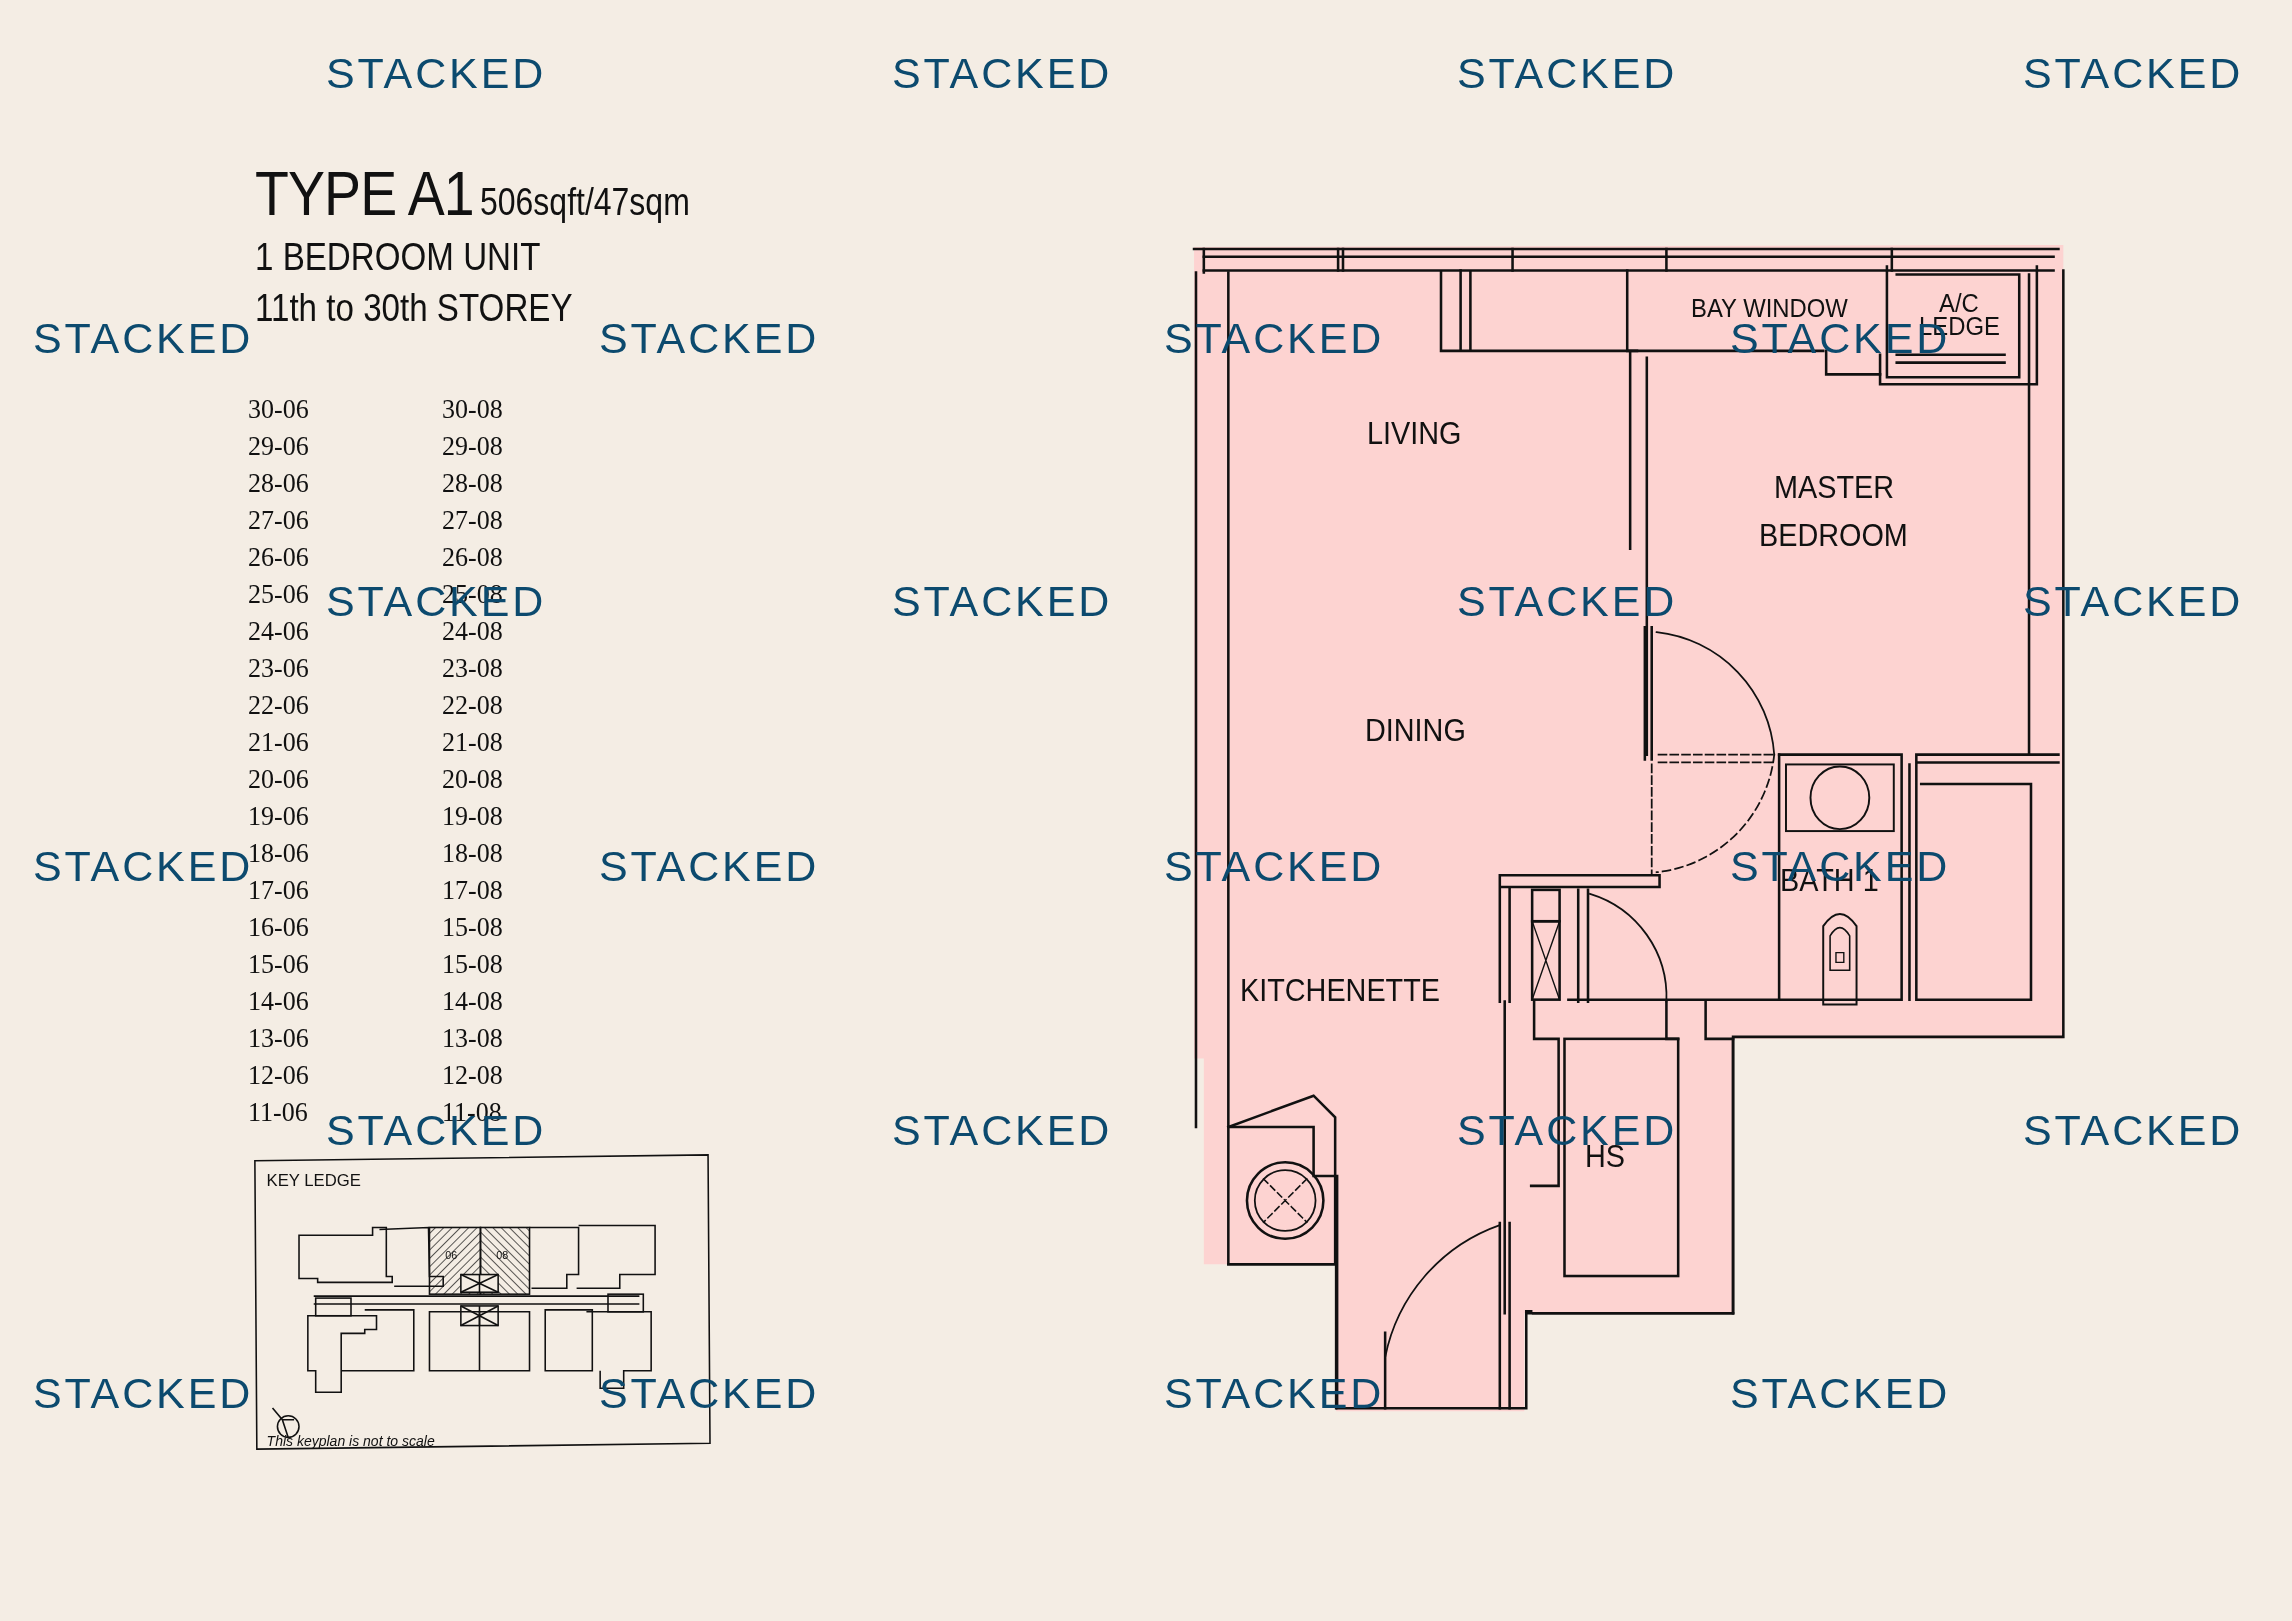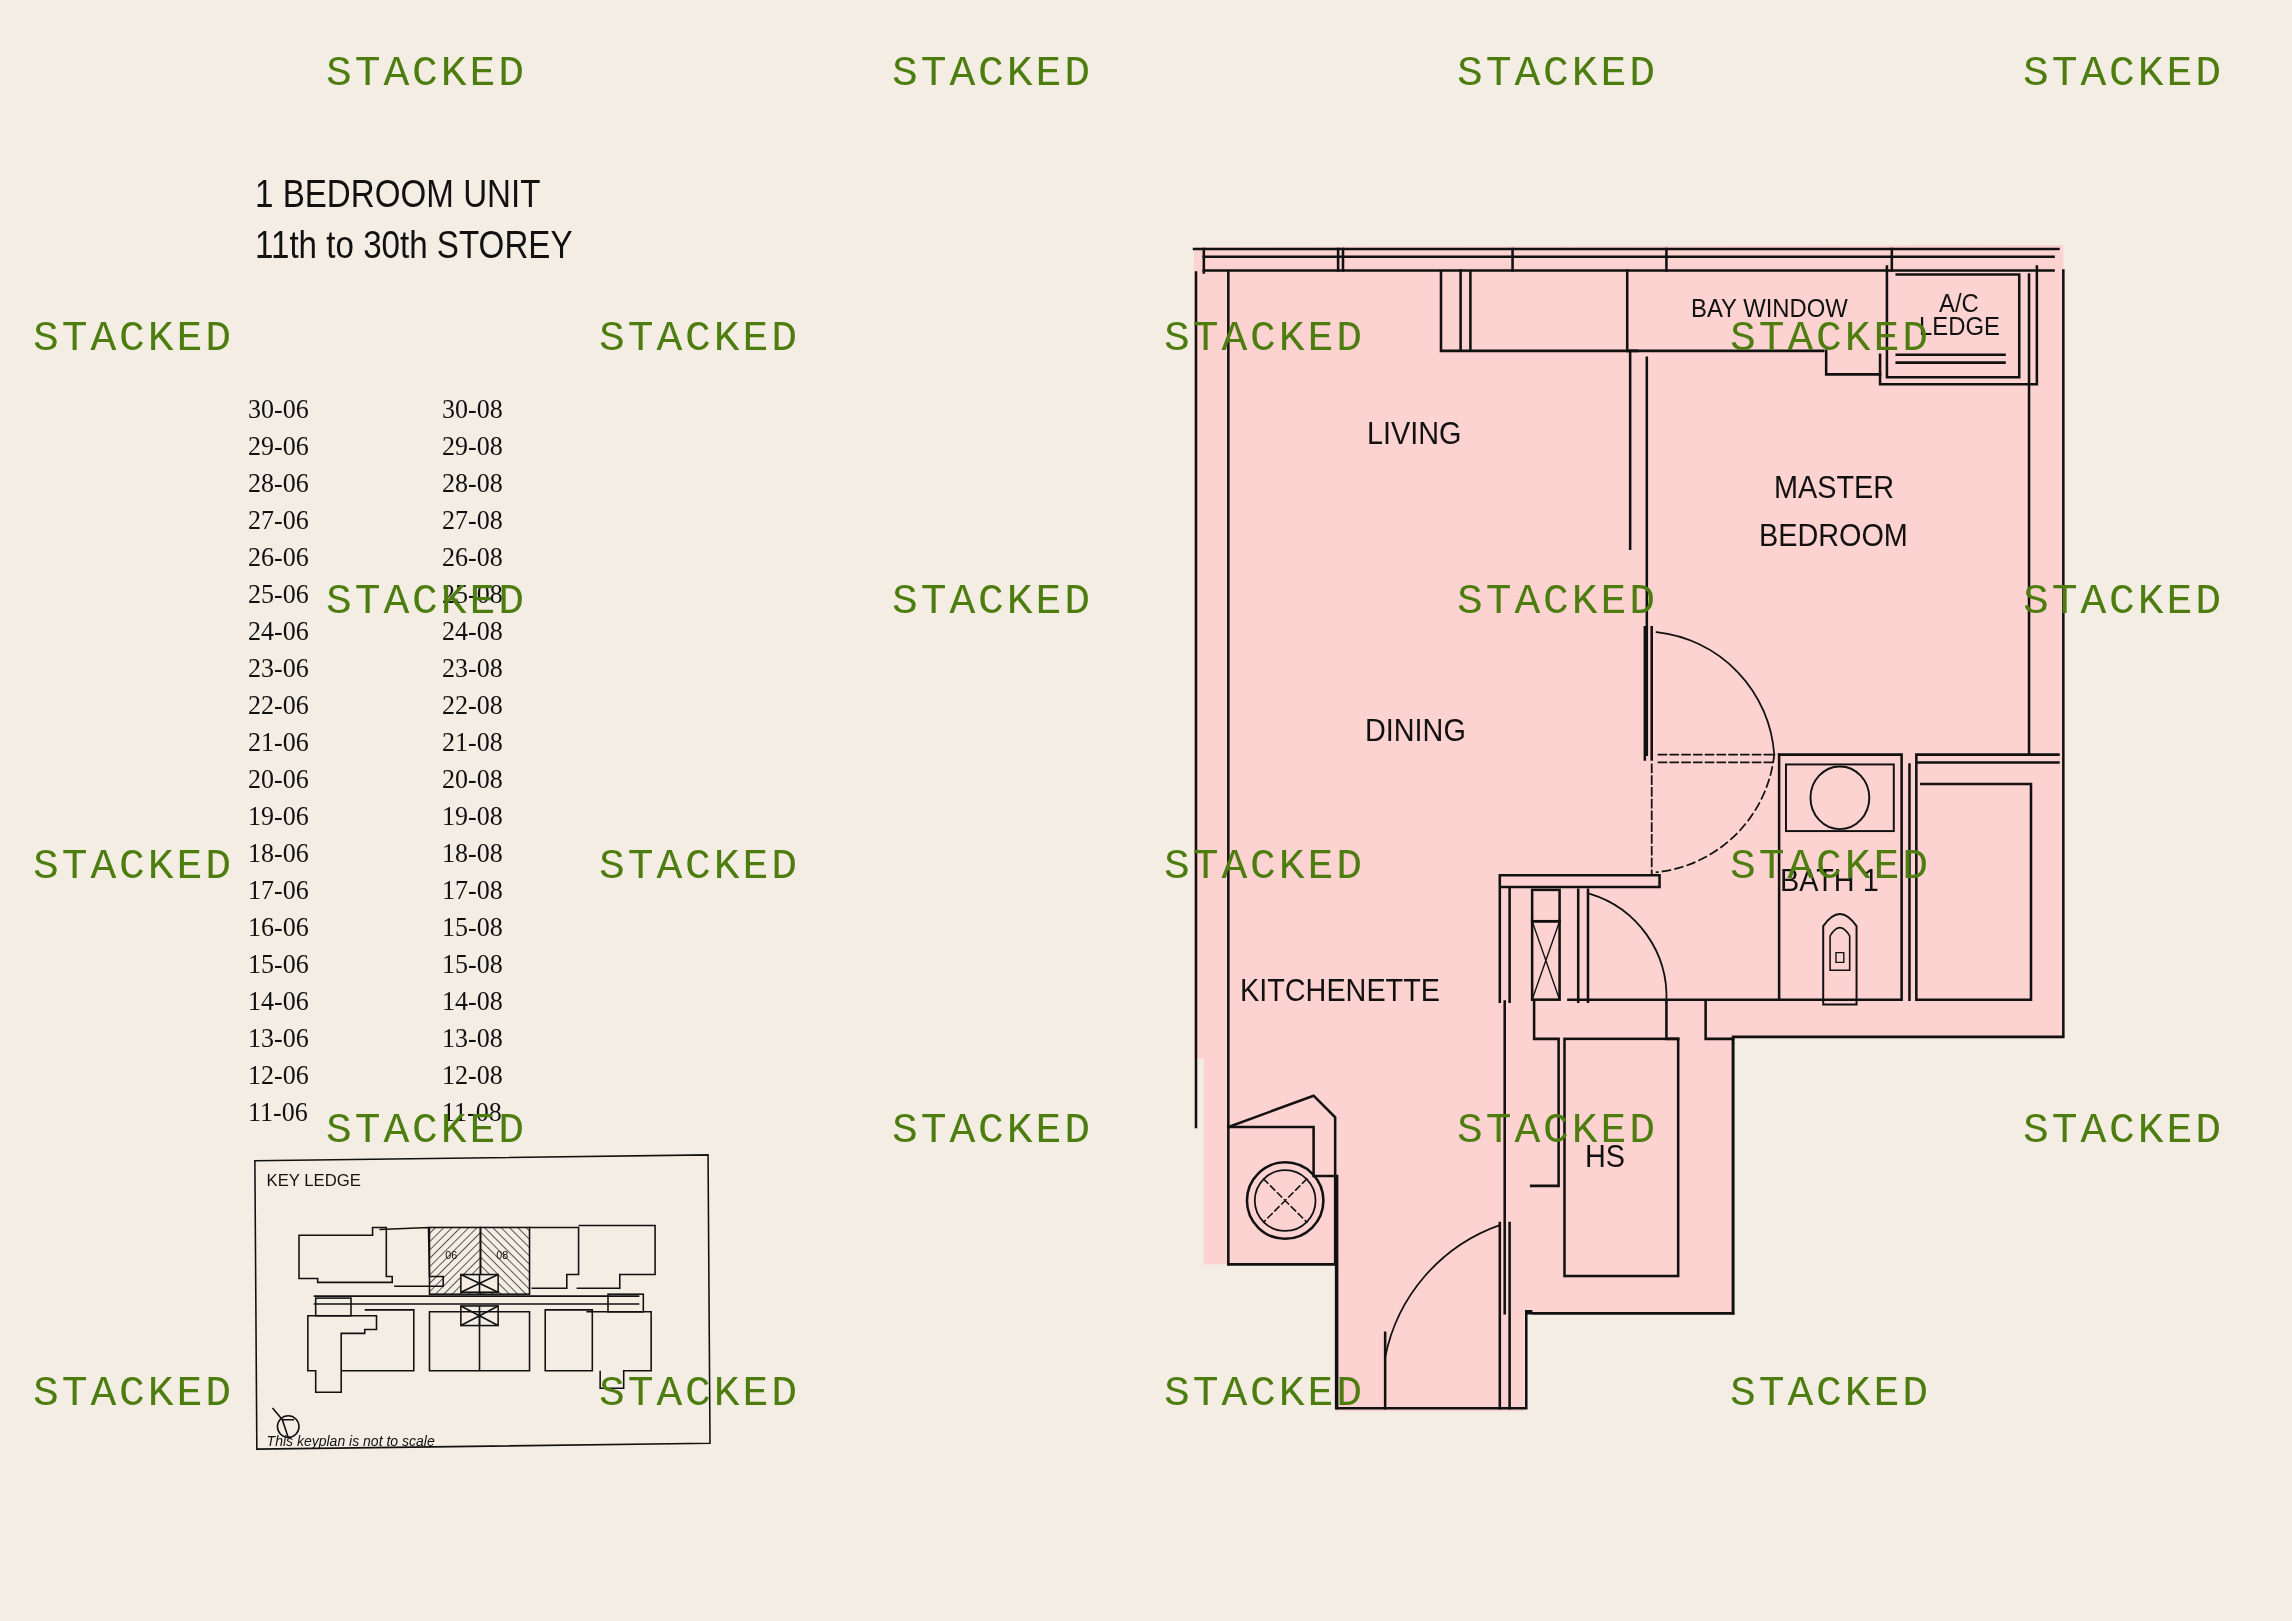--- a/index.html
+++ b/index.html
@@ -1,17 +1,17 @@
 <!DOCTYPE html>
 <html><head>
 <meta charset="utf-8">
 <style>
   html, body { margin: 0; padding: 0; }
   body { width: 2293px; height: 1621px; background: #f4ede4; position: relative; overflow: hidden; font-family: "Liberation Sans", sans-serif; color: #111; }
-  .wm { position: absolute; font-family: Liberation Mono, monospace; font-size: 43px; letter-spacing: 2.9px; color: #4d7c0f; white-space: nowrap; z-index: 5; pointer-events: none; }
+  .wm { position: absolute; font-family: Liberation Sans, sans-serif; font-size: 43px; letter-spacing: 2.9px; color: #0c4a6e; white-space: nowrap; z-index: 5; pointer-events: none; }
   .heading { position: absolute; left: 255px; top: 162px; z-index: 2; }
   .title-line { display: flex; align-items: baseline; gap: 17.6px; line-height: 1; }
   .type-title { font-size: 63px; transform: scaleX(0.88); transform-origin: left; display: inline-block; letter-spacing: -1px; }
   .area { font-size: 39px; transform: scaleX(0.82); transform-origin: left; display: inline-block; margin-left: -41px; }
   .sub { font-size: 39px; transform: scaleX(0.85); transform-origin: left; line-height: 1; margin-top: 11.8px; }
   .units { position: absolute; left: 248px; top: 392px; z-index: 2; display: grid; grid-template-columns: 194px 98px; row-gap: 2px; font-family: Liberation Serif, serif; }
   .units span { font-size: 27.4px; height: 35px; line-height: 35px; transform: scaleX(0.95); transform-origin: left; display: block; }
   .keyplan { position: absolute; left: 247px; top: 1149px; width: 465px; height: 308px; z-index: 2; }
   .keyplan-label { position: absolute; left: 19.6px; top: 21.6px; font-size: 16.7px; letter-spacing: 0; }
   .keyplan-note { position: absolute; left: 19.6px; top: 284px; font-size: 14px; font-style: italic; }
@@ -48,20 +48,24 @@
   <div class="wm" style="left:1457px;top:1106px">STACKED</div>
   <div class="wm" style="left:2023px;top:1106px">STACKED</div>
 
   <div class="wm" style="left:33px;top:1369px">STACKED</div>
   <div class="wm" style="left:599px;top:1369px">STACKED</div>
   <div class="wm" style="left:1164px;top:1369px">STACKED</div>
   <div class="wm" style="left:1730px;top:1369px">STACKED</div>
 </div>
 
 <div class="heading">
+  <div class="title-line">
+    <span class="type-title">TYPE A1</span>
+    <span class="area">506sqft/47sqm</span>
+  </div>
   <div class="sub">1 BEDROOM UNIT</div>
   <div class="sub">11th to 30th STOREY</div>
 </div>
 
 <div class="units">
   <span>30-06</span>
     <span>30-08</span>
   <span>29-06</span>
     <span>29-08</span>
   <span>28-06</span>

